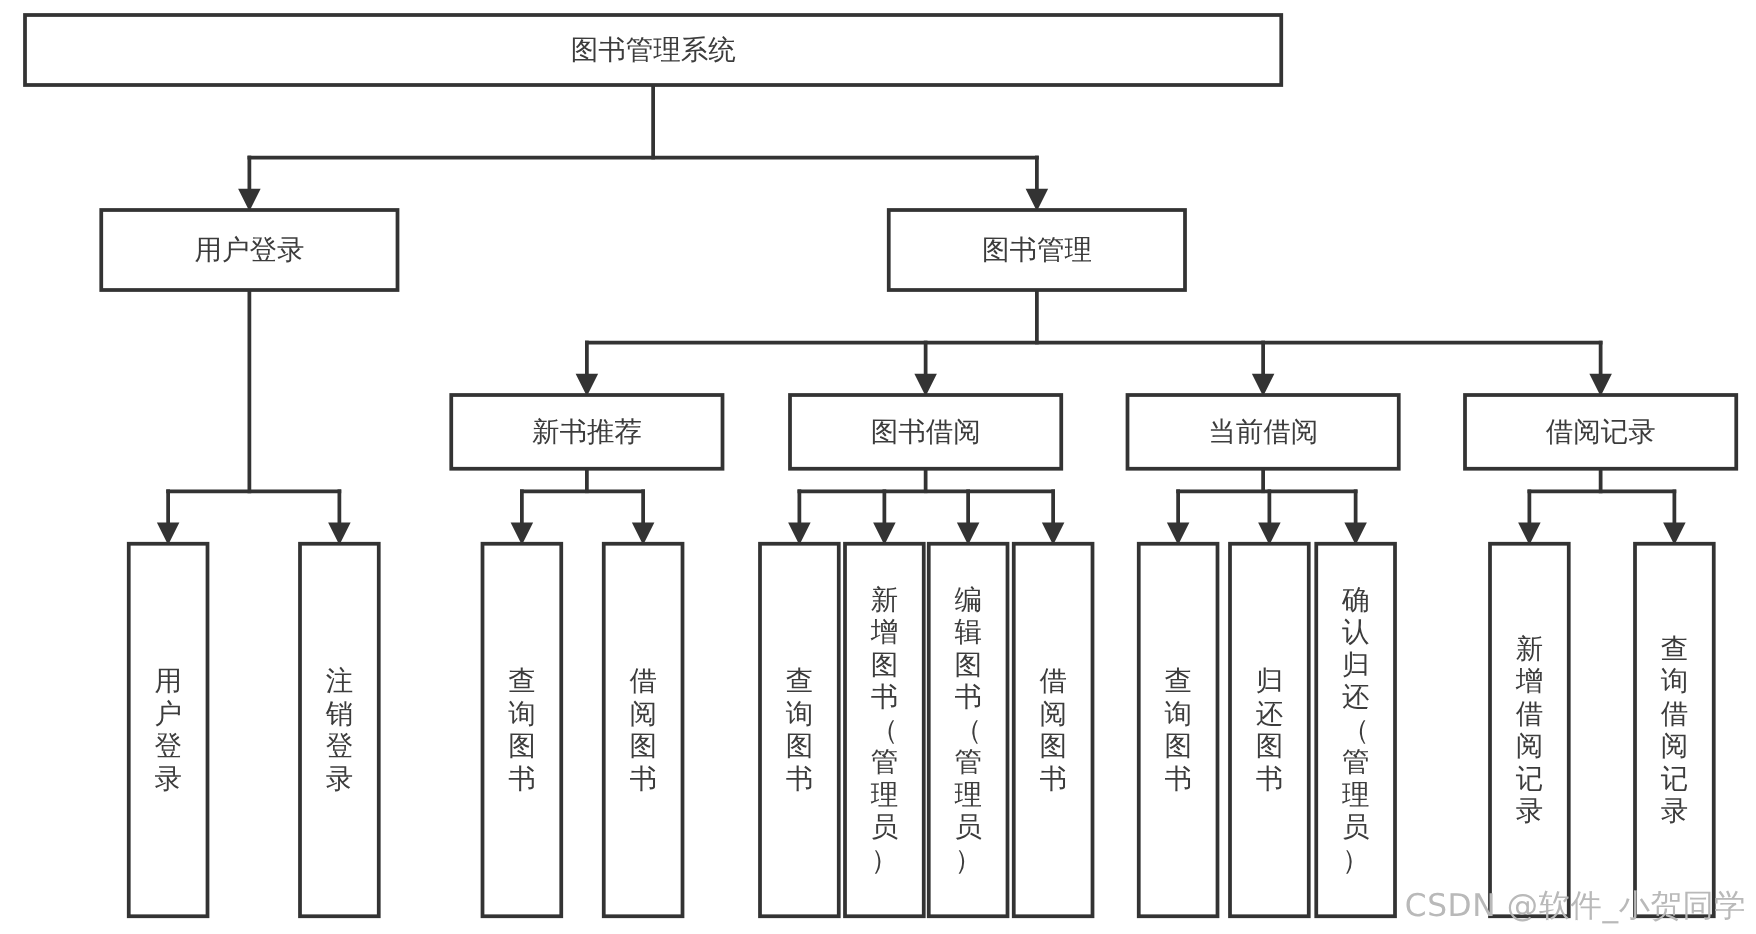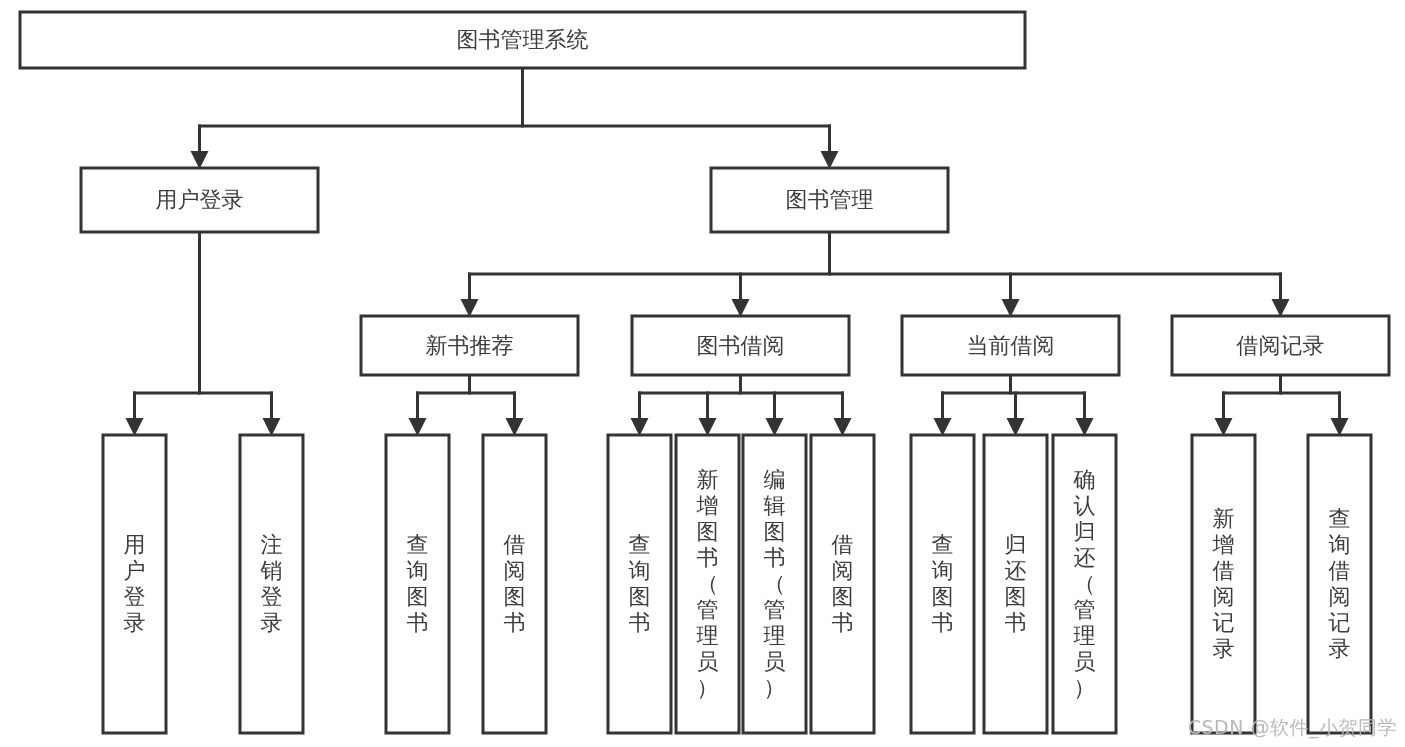--- a/index.html
+++ b/index.html
@@ -53,21 +53,21 @@
     fill: #3c3c3c;
     font-family: "DejaVu Sans", "Liberation Sans", sans-serif;
     font-size: 22px;
     text-anchor: middle;
   }
   .watermark-text {
     position: absolute;
     right: 8px;
     bottom: 6px;
     font-family: "DejaVu Sans", "Liberation Sans", sans-serif;
-    font-size: 19px;
+    font-size: 25px;
     color: #b9b9b9;
     white-space: nowrap;
     letter-spacing: 0.5px;
     user-select: none;
   }
 </style>
 </head>
 <body>
 
 <div id="diagram-root">

